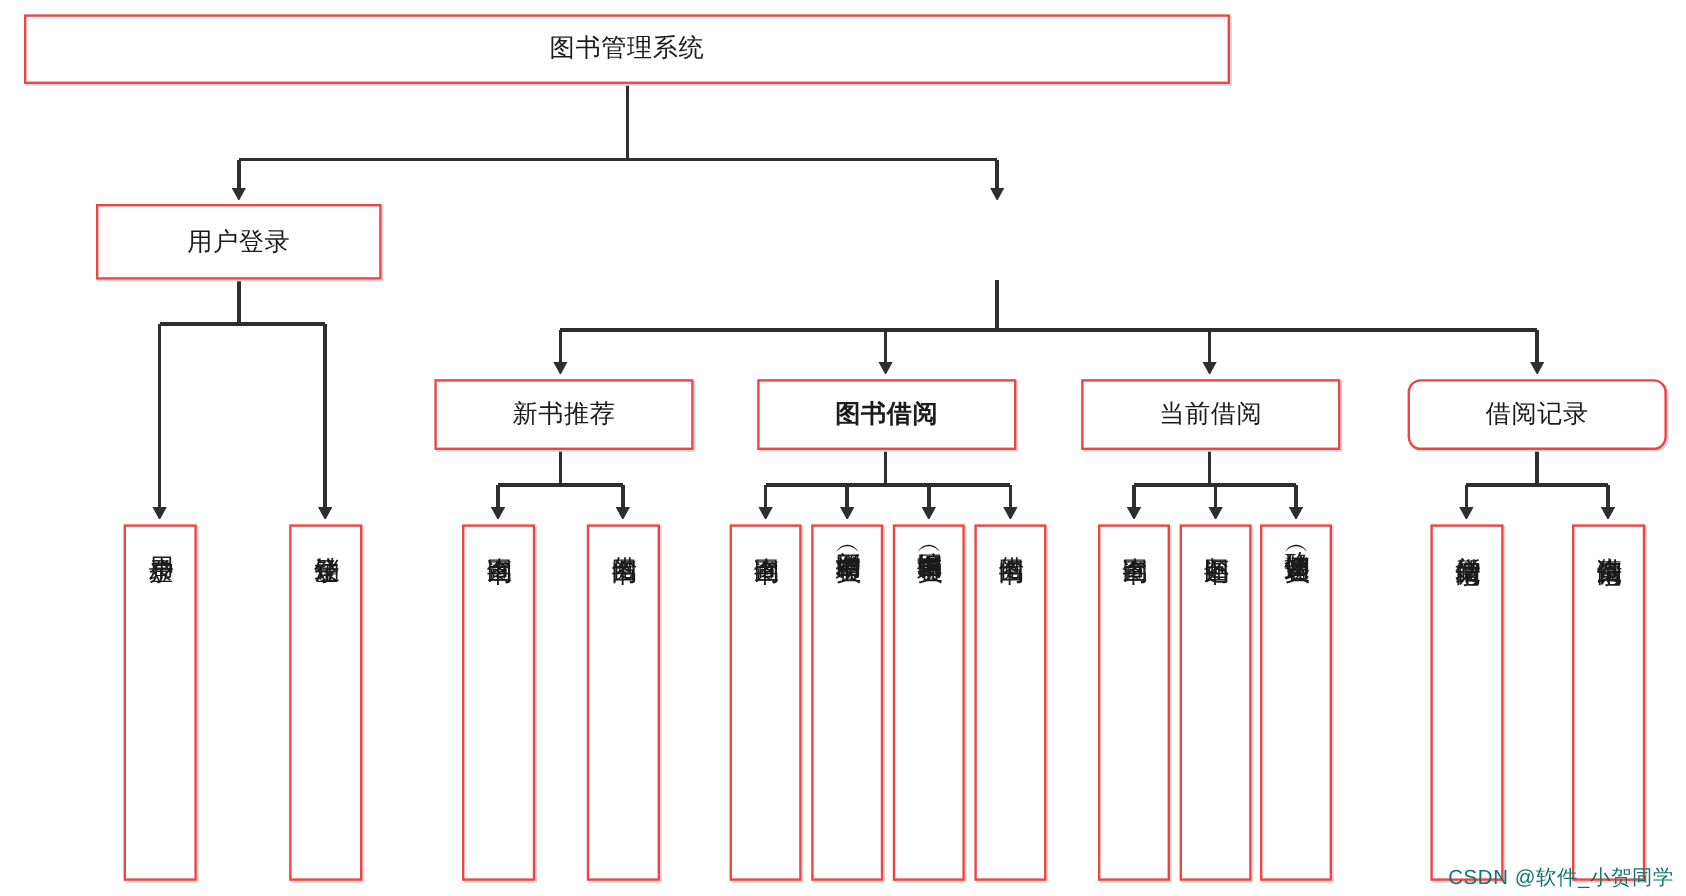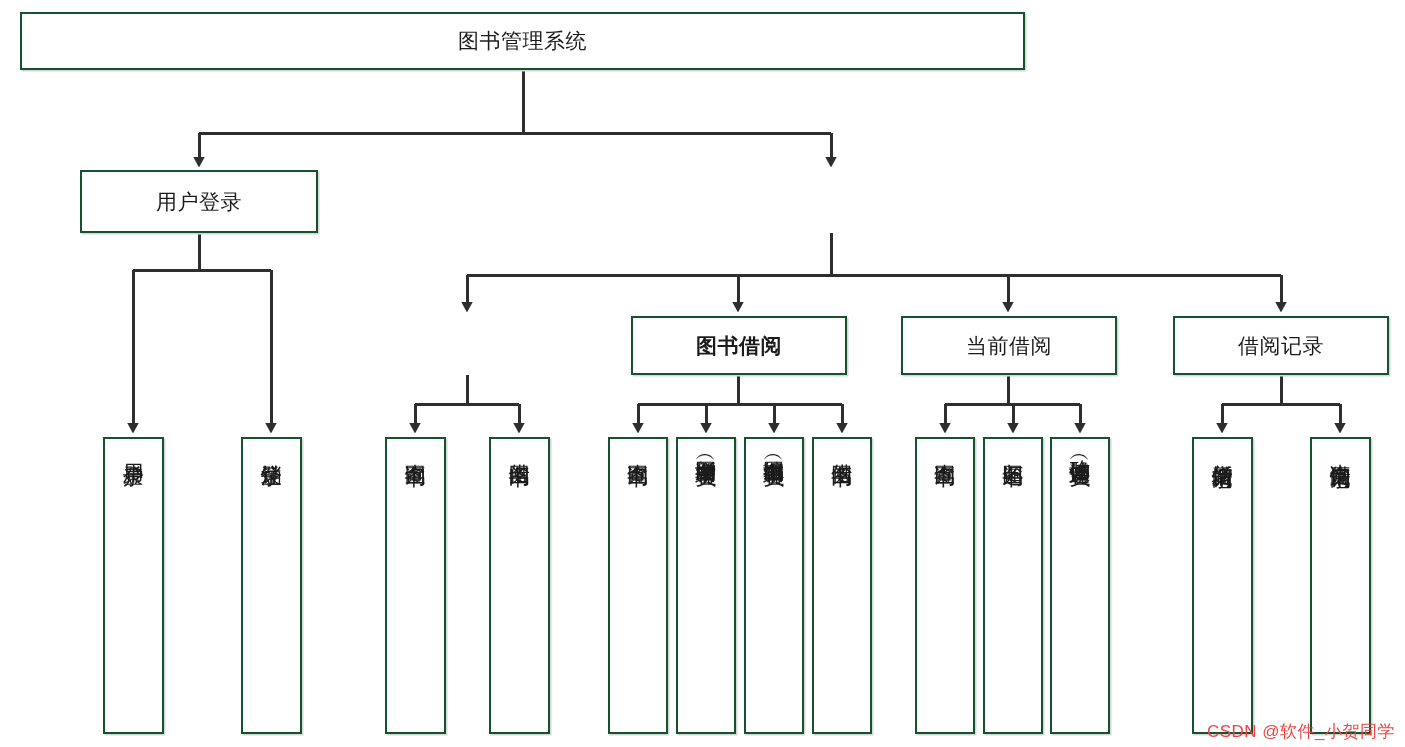--- a/index.html
+++ b/index.html
@@ -25,21 +25,21 @@
     position: absolute;
     left: 0;
     top: 0;
     width: 1405px;
     height: 747px;
   }
   .node-box {
     position: absolute;
     box-sizing: border-box;
     background: #ffffff;
-    border: 2px solid #14532d;
+    border: 2px solid #ef4444;
     box-shadow: 1.5px 1.5px 0 0 #d6d6d6;
     display: flex;
     align-items: center;
     justify-content: center;
     overflow: hidden;
   }
   .node-label-h {
     font-size: 21px;
     color: #1b1b1b;
     line-height: 1.2;
@@ -63,21 +63,21 @@
     margin-top: 8px;
   }
   .leaf-box.tall-text .node-label-v {
     margin-top: 4px;
   }
   #watermark {
     position: absolute;
     right: 10px;
     bottom: 4px;
     font-size: 17px;
-    color: #ef4444;
+    color: #0f766e;
     white-space: nowrap;
     letter-spacing: 0.5px;
     pointer-events: none;
   }
 </style>
 </head>
 <body>
 
 <div id="diagram-root">
 
@@ -134,27 +134,30 @@
   </svg>
 
   <div class="node-box" style="left:20px; top:12px; width:1005px; height:58px;">
     <span class="node-label-h">图书管理系统</span>
   </div>
 
   <div class="node-box" style="left:80px; top:170px; width:238px; height:63px;">
     <span class="node-label-h">用户登录</span>
   </div>
 
+  <div class="node-box" style="left:362px; top:316px; width:216px; height:59px;">
+    <span class="node-label-h">新书推荐</span>
+  </div>
   <div class="node-box" style="left:631px; top:316px; width:216px; height:59px;font-weight:bold;">
     <span class="node-label-h">图书借阅</span>
   </div>
   <div class="node-box" style="left:901px; top:316px; width:216px; height:59px;">
     <span class="node-label-h">当前借阅</span>
   </div>
-  <div class="node-box" style="left:1173px; top:316px; width:216px; height:59px;">
+  <div class="node-box" style="left:1173px; top:316px; width:216px; height:59px;border-radius:11px;">
     <span class="node-label-h">借阅记录</span>
   </div>
 
   <div class="node-box leaf-box" style="left:103px; top:437px; width:61px; height:297px;">
     <span class="node-label-v">用户登录</span>
   </div>
   <div class="node-box leaf-box" style="left:241px; top:437px; width:61px; height:297px;">
     <span class="node-label-v">注销登录</span>
   </div>
 

